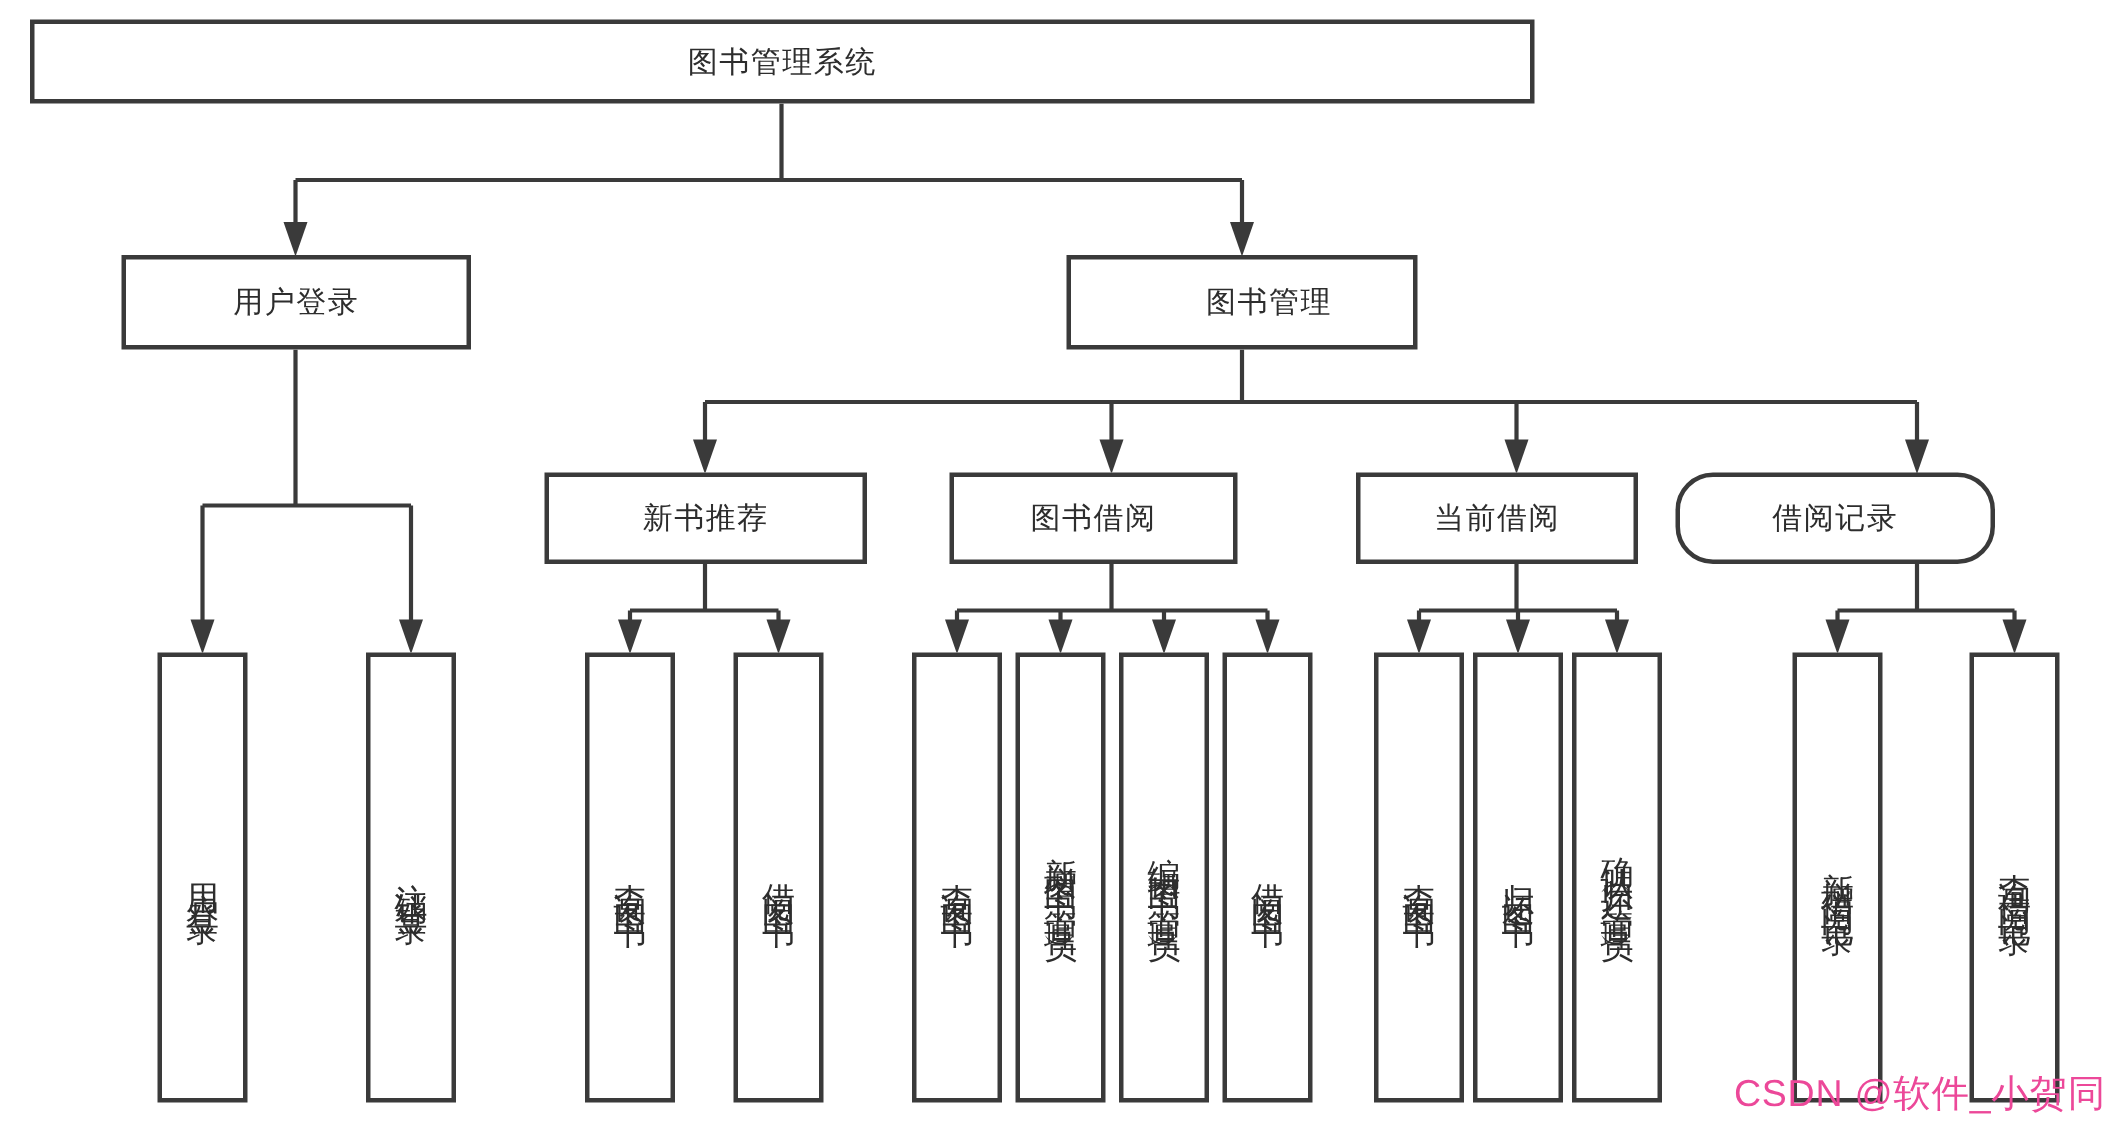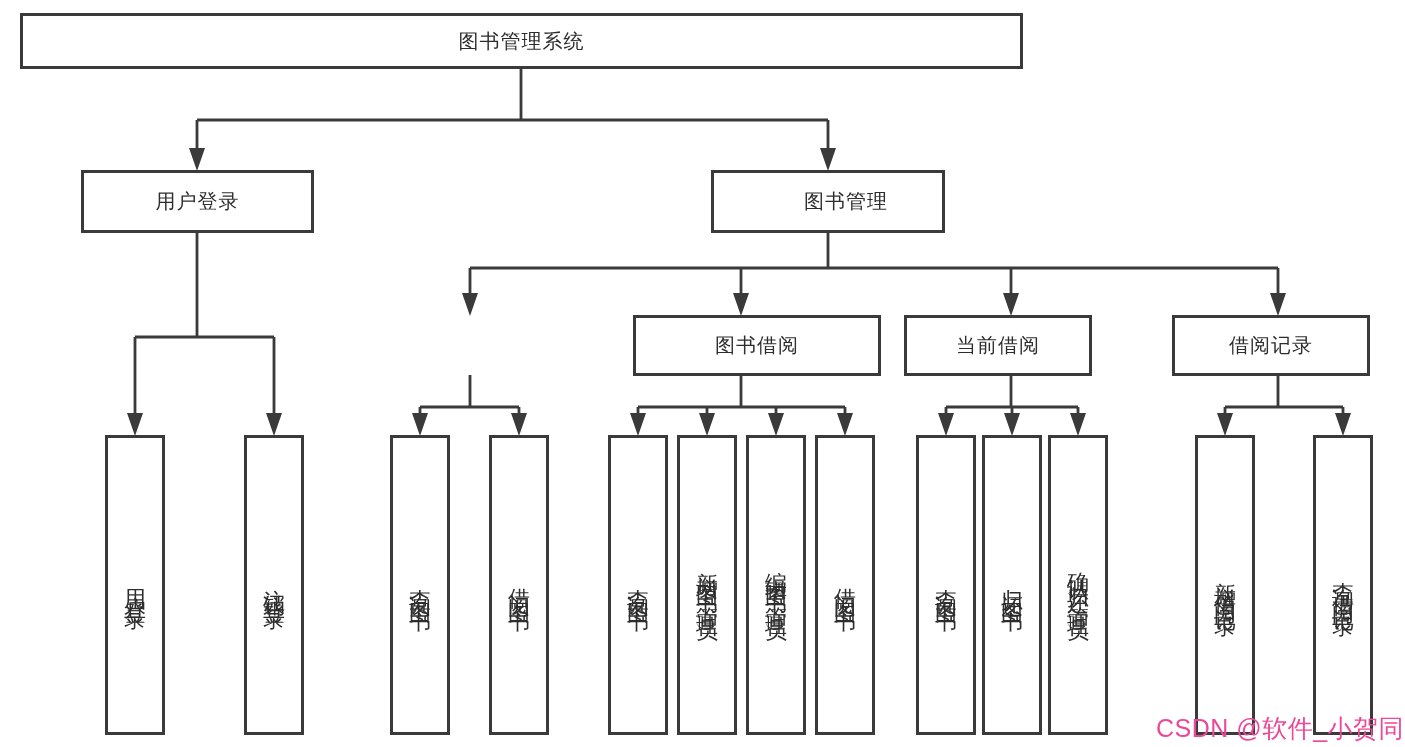--- a/index.html
+++ b/index.html
@@ -73,27 +73,30 @@
     <span>图书管理系统</span>
   </div>
 
   <div class="box h" style="left:81px; top:170px; width:233px; height:63px;">
     <span>用户登录</span>
   </div>
   <div class="box h" style="left:711px; top:170px; width:234px; height:63px;padding-left:36px;">
     <span>图书管理</span>
   </div>
 
-  <div class="box h" style="left:633px; top:315px; width:248px; height:61px;">
+  <div class="box h" style="left:363px; top:315px; width:215px; height:61px;">
+    <span>新书推荐</span>
+  </div>
+  <div class="box h" style="left:633px; top:315px; width:192px; height:61px;">
     <span>图书借阅</span>
   </div>
   <div class="box h" style="left:904px; top:315px; width:188px; height:61px;">
     <span>当前借阅</span>
   </div>
-  <div class="box h" style="left:1172px; top:315px; width:198px; height:61px;">
+  <div class="box h" style="left:1117px; top:315px; width:213px; height:61px;border-radius:25px;">
     <span>借阅记录</span>
   </div>
 
   <div class="box leaf" style="left:105px;">
     <span>用户登录</span>
   </div>
   <div class="box leaf" style="left:244px;">
     <span>注销登录</span>
   </div>
 

